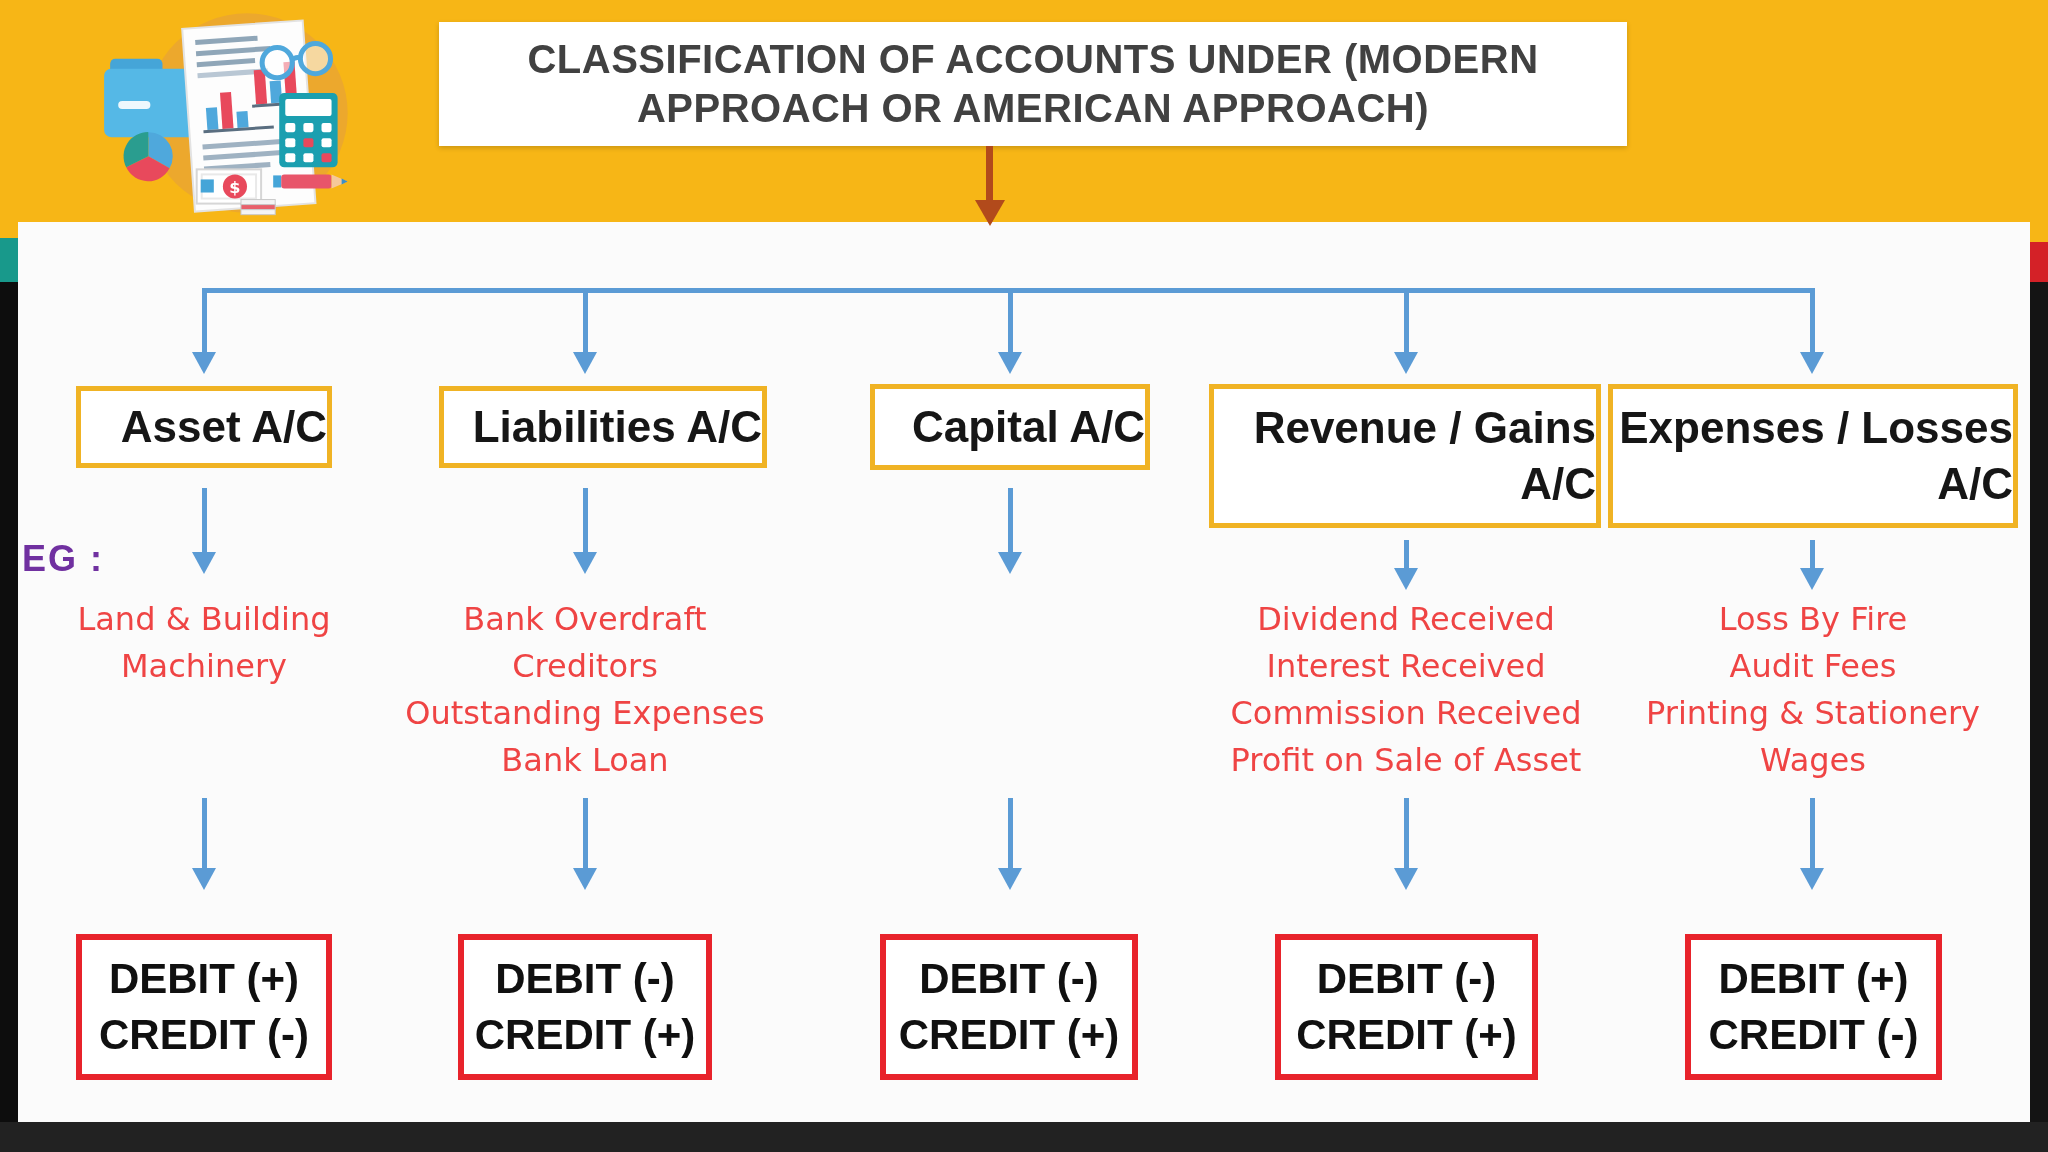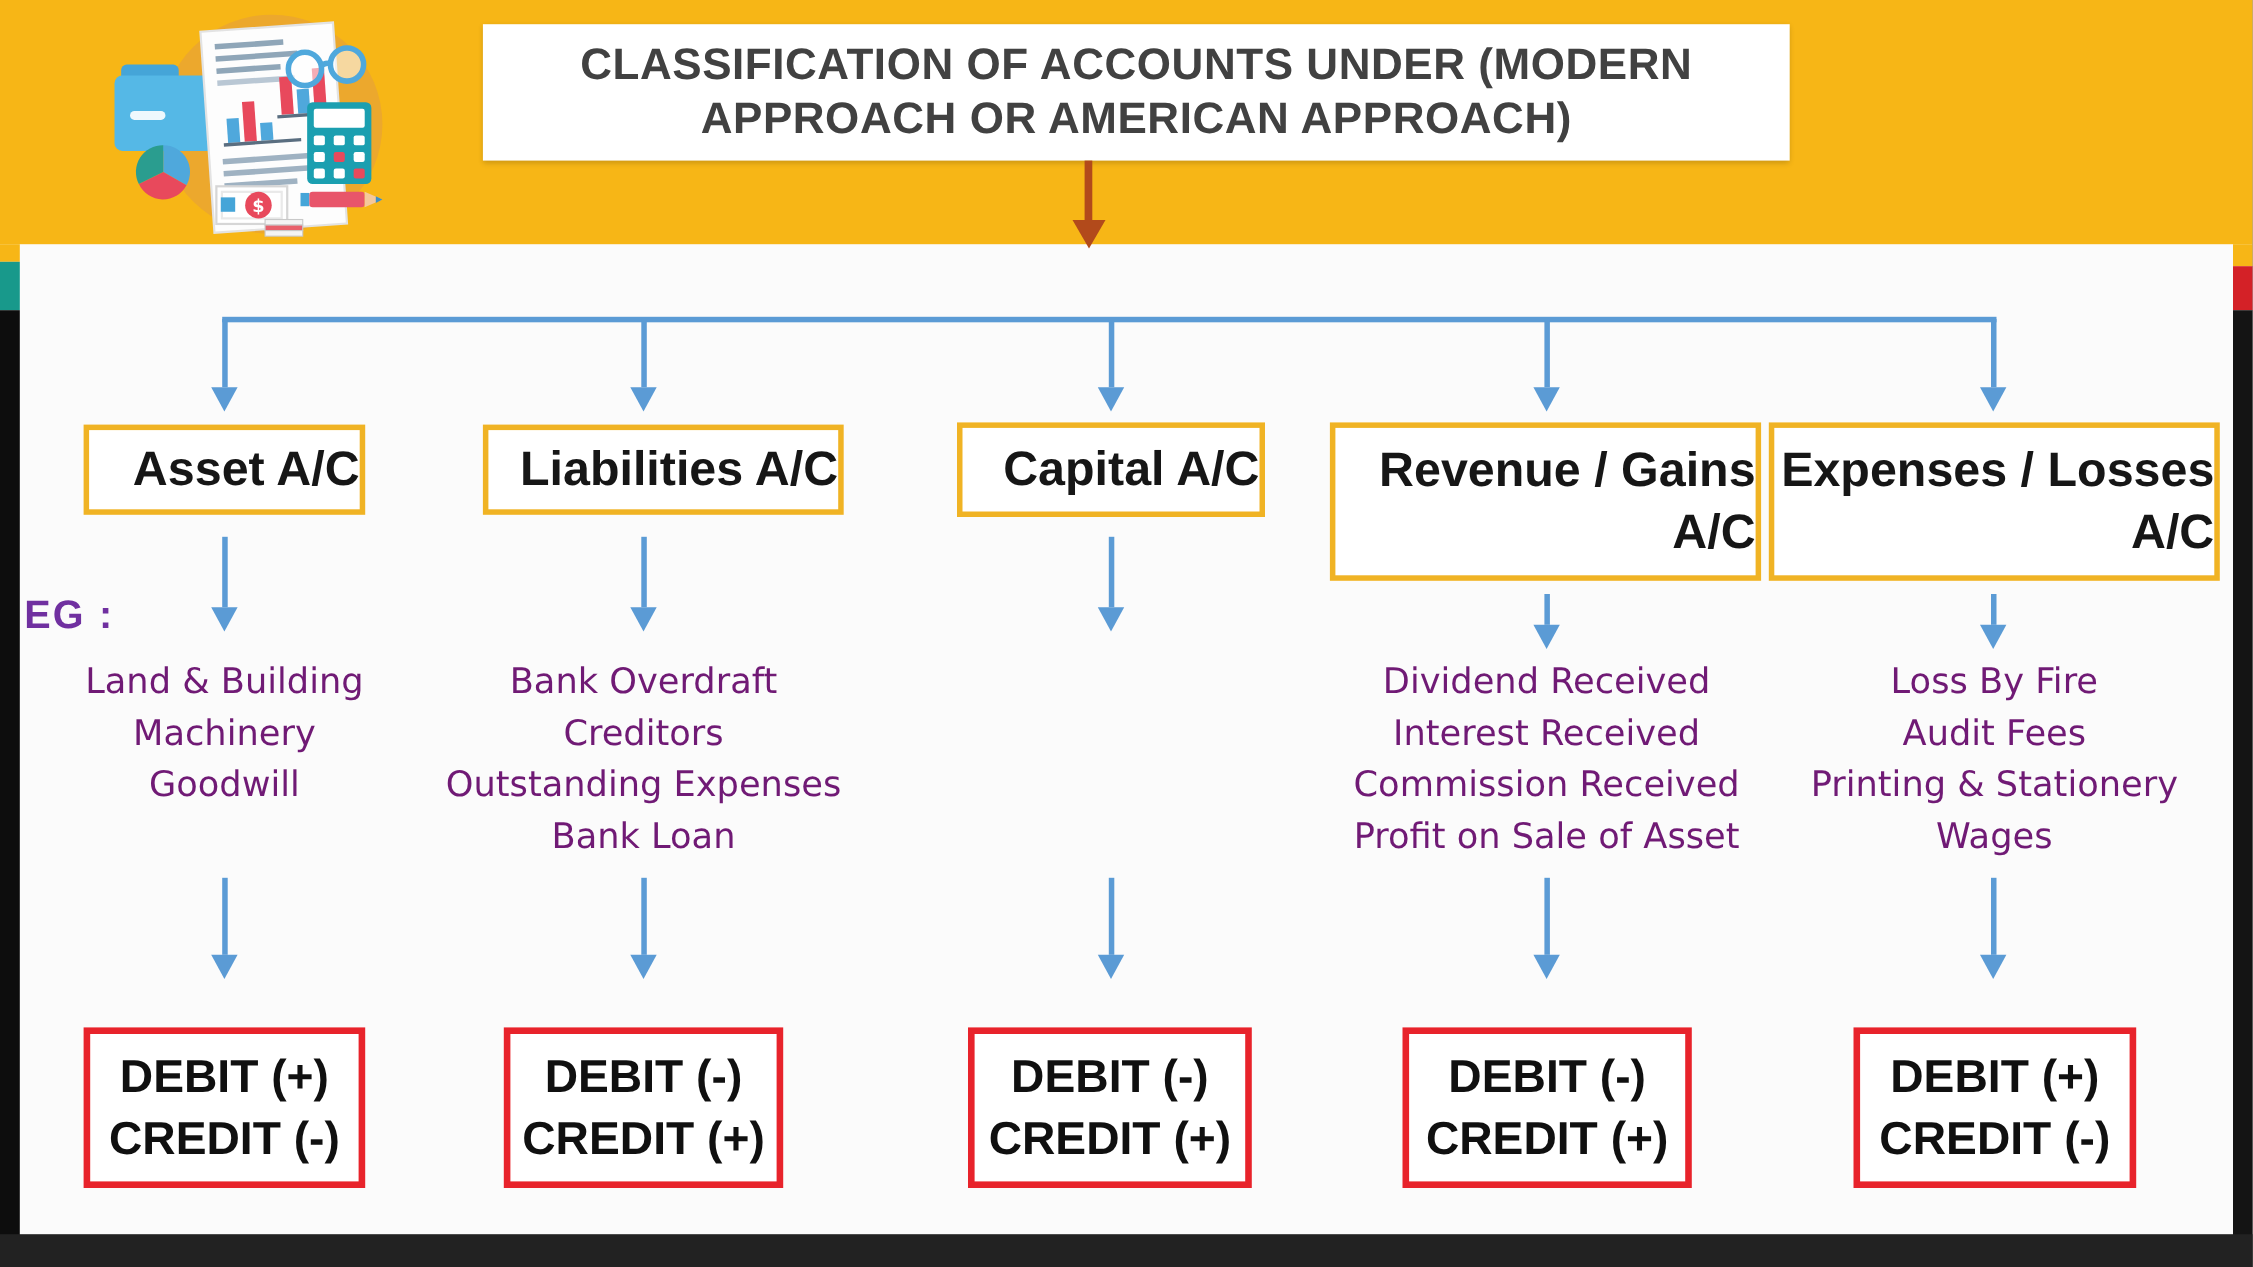--- a/index.html
+++ b/index.html
@@ -50,21 +50,21 @@
   .gb3{left:870px;top:384px;width:270px;height:76px;}
   .gb4{left:1209px;top:384px;width:382px;height:134px;}
   .gb5{left:1608px;top:384px;width:400px;height:134px;}
 
   
   .eg-label{position:absolute;left:22px;top:538px;color:#7030A0;font-weight:bold;font-size:36px;letter-spacing:2px;}
 
   
   .examples{position:absolute;top:596px;text-align:center;
     font-family:"DejaVu Sans", sans-serif;
-    color:#701a75;font-size:32px;line-height:47px;}
+    color:#ef4444;font-size:32px;line-height:47px;}
   .ex1{left:4px;width:400px;}
   .ex2{left:385px;width:400px;}
   .ex3{left:810px;width:400px;}
   .ex4{left:1186px;width:440px;}
   .ex5{left:1593px;width:440px;}
 
   
   .red-box{
     position:absolute;top:934px;height:134px;background:#FFFFFF;border:6px solid #E8232B;
     display:flex;flex-direction:column;justify-content:center;align-items:center;
@@ -226,21 +226,20 @@
   <div class="stem" style="left:1008px;top:488px;height:64px;"></div>
   <div class="ahead" style="left:998px;top:552px;"></div>
   <div class="stem" style="left:1404px;top:540px;height:28px;"></div>
   <div class="ahead" style="left:1394px;top:568px;"></div>
   <div class="stem" style="left:1810px;top:540px;height:28px;"></div>
   <div class="ahead" style="left:1800px;top:568px;"></div>
 
   <div class="examples ex1">
     <div>Land &amp; Building</div>
     <div>Machinery</div>
-    <div>Goodwill</div>
   </div>
   <div class="examples ex2">
     <div>Bank Overdraft</div>
     <div>Creditors</div>
     <div>Outstanding Expenses</div>
     <div>Bank Loan</div>
   </div>
   <div class="examples ex5">
     <div>Loss By Fire</div>
     <div>Audit Fees</div>

